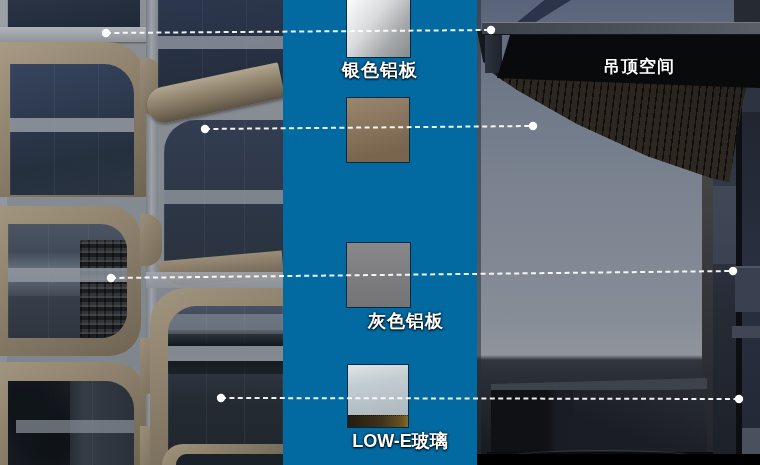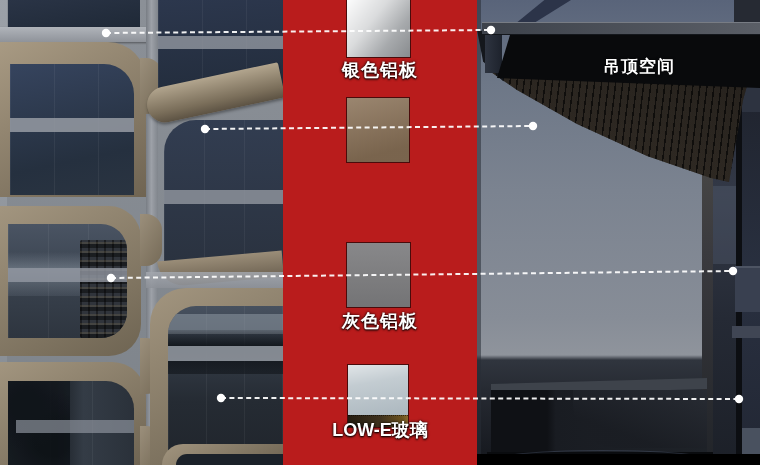--- a/index.html
+++ b/index.html
@@ -67,21 +67,21 @@
   .sw2::after{background:linear-gradient(165deg,rgba(255,255,255,.14),rgba(0,0,0,.12) 80%);}
   .sw3{top:243px;width:63px;height:64px;}
   .sw3::after{background:linear-gradient(180deg,rgba(255,255,255,.07),rgba(0,0,0,.09));}
   .sw4{top:365px;left:65px;width:60px;height:62px;}
   .sw4::after{background:linear-gradient(170deg,rgba(255,255,255,.55) 0%,rgba(255,255,255,.1) 30%,rgba(140,155,165,.35) 85%);}
   .loweFrame{left:0;bottom:0;width:100%;height:12px;z-index:2;
              background:linear-gradient(90deg,#241c10,#3f321d 55%,#6b521f 90%,#8a6a2e);
              border-top:1px dotted rgba(0,0,0,.55);}
   .mlabel{left:0;width:194px;text-align:center;color:#fff;font-weight:bold;font-size:18px;letter-spacing:1px;
           text-shadow:0 0 3px rgba(0,0,0,.9),0 1px 2px #000;white-space:nowrap;}
-  .ml1{top:58px;} .ml2{top:163px;} .ml3{top:309px;} .ml4{top:418px;letter-spacing:0;}
+  .ml1{top:58px;} .ml2{top:163px;} .ml3{top:309px;margin-left:26px;} .ml4{top:429px;letter-spacing:0;margin-left:20px;}
 
   
   #render{left:477px;top:0;width:283px;height:454px;overflow:hidden;}
   .sky{inset:0;background:linear-gradient(180deg,#59647a 0%,#6d7787 18%,#7b8390 42%,#878d97 70%,#8f949c 78.2%,#30353e 79.3%,#262a32 86%,#171a20 100%);}
   .redge{left:0;top:0;width:4px;height:465px;background:rgba(40,45,55,.55);}
   .triTop{left:24px;top:0;width:70px;height:24px;background:#2c3449;clip-path:polygon(20% 100%,62% 0,100% 0,45% 100%);}
   .trDark{left:257px;top:0;width:26px;height:24px;background:#262a33;}
   .colA{left:225px;top:78px;width:11px;height:387px;background:linear-gradient(180deg,#53514b,#3a3a3e 45%,#212429);}
   .colB{left:236px;top:78px;width:23px;height:387px;background:linear-gradient(180deg,#242935,#333947 30%,#252a35 62%,#1c2028);}
   .colBlite{left:236px;top:186px;width:23px;height:78px;background:rgba(95,105,125,.30);}
@@ -155,21 +155,21 @@
     <div class="frameG"></div>
     <div class="glassG">
       <div class="horizonG"></div>
       <div class="treesG"></div>
       <div class="bandG"></div>
     </div>
     <div class="winHf"></div>
     <div class="winHg"></div>
   </div>
 
-  <div id="strip" style="background-color: #b91c1c;">
+  <div id="strip" style="background-color: #0369a1;">
     <div class="swatch sw1" style="background-color: rgb(199, 201, 203);"></div>
     <div class="mlabel ml1">银色铝板</div>
 
     <div class="swatch sw2" style="background-color: rgb(138, 114, 88);"></div>
 
     <div class="swatch sw3" style="background-color: rgb(127, 127, 129);"></div>
     <div class="mlabel ml3">灰色铝板</div>
 
     <div class="swatch sw4" style="background-color: rgb(188, 198, 204);">
       <div class="loweFrame"></div>

